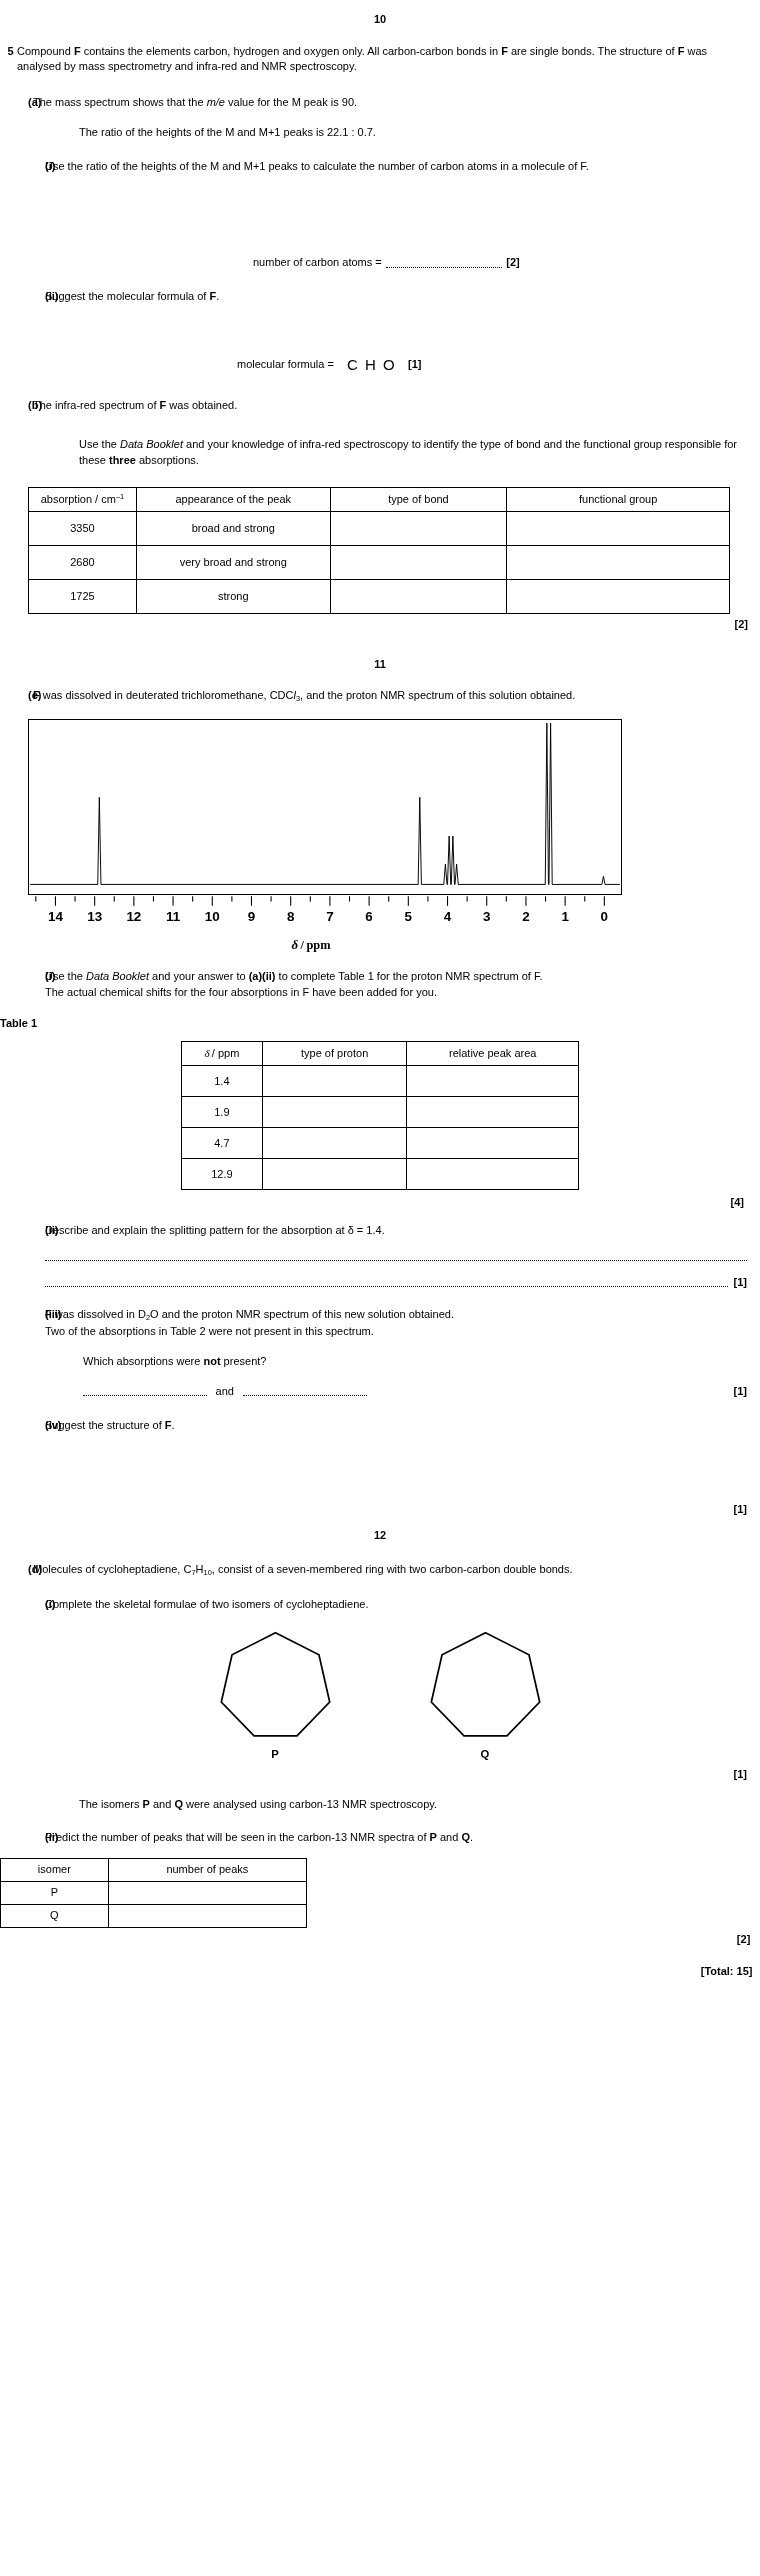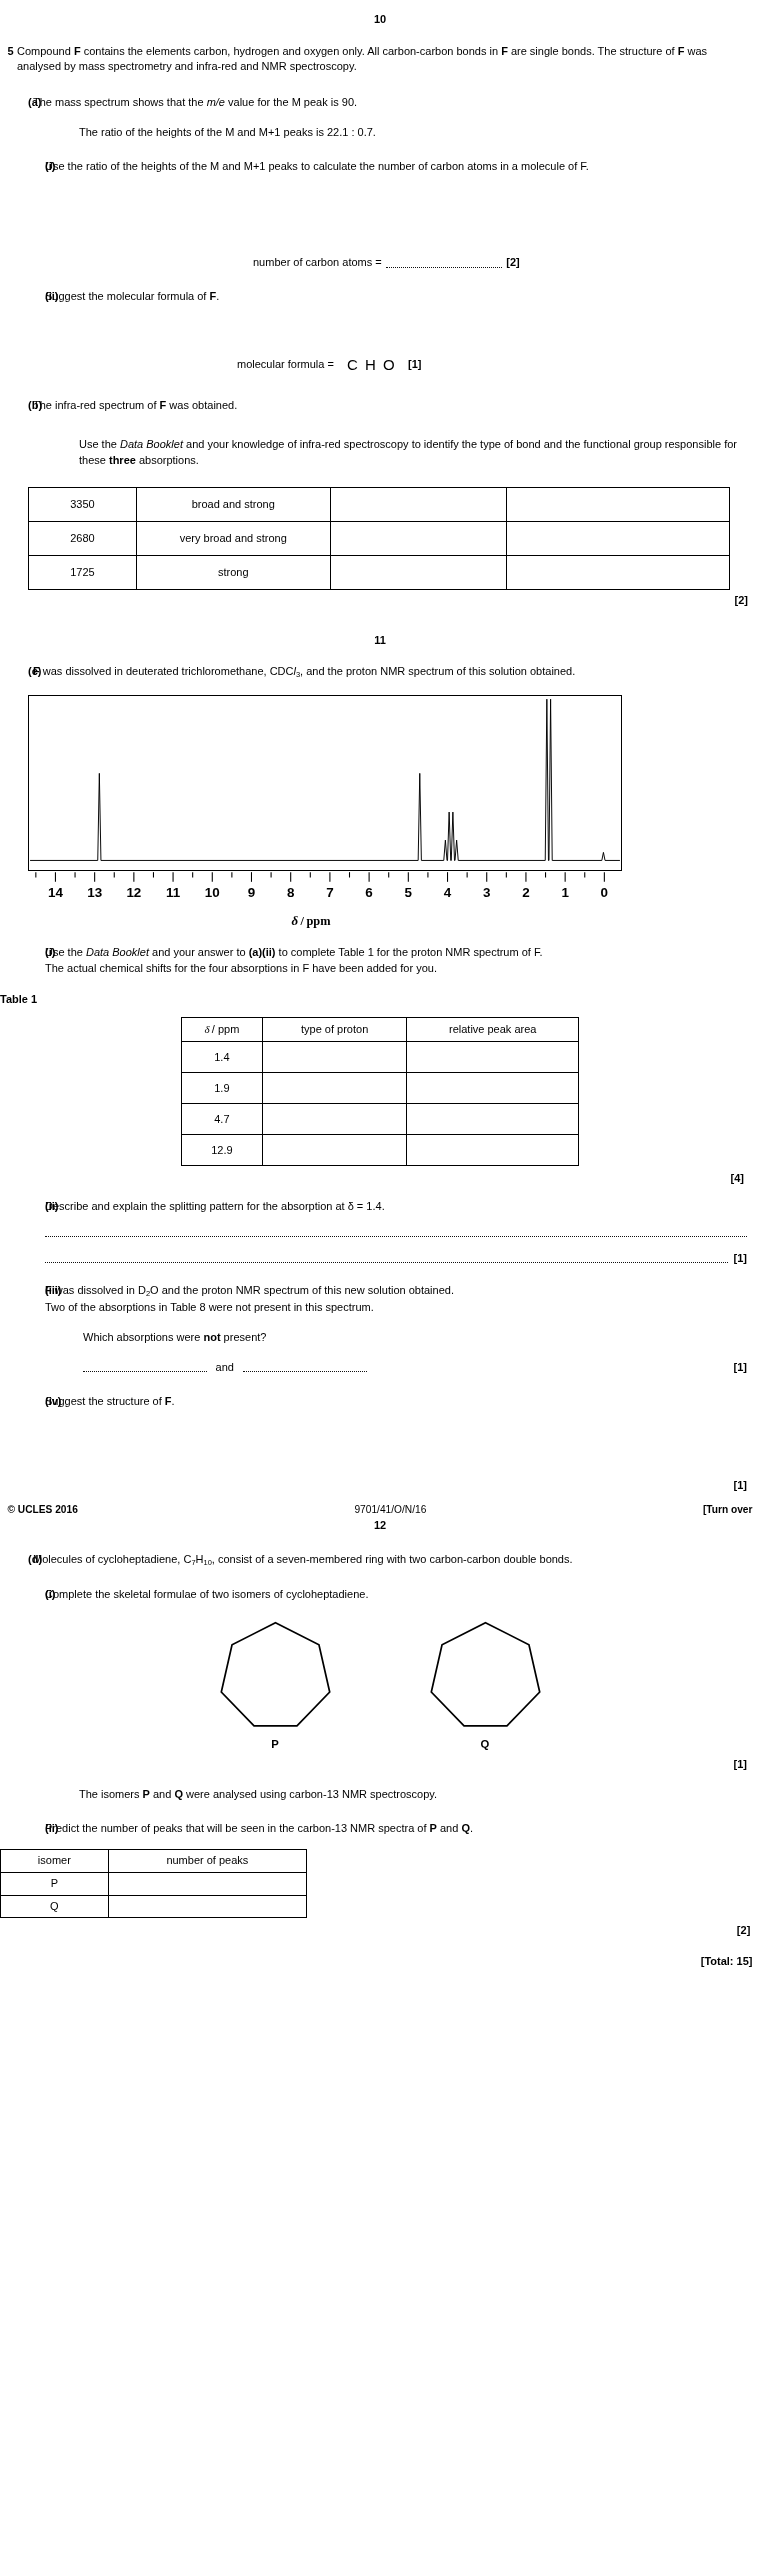--- a/index.html
+++ b/index.html
@@ -191,20 +191,26 @@
   <div style="height:18.3px"></div>
 
   <table class="exam" id="ir-table">
     <colgroup>
         <col class="c1">
         <col class="c2">
         <col class="c3">
         <col class="c4">
       </colgroup>
     <tbody>
+      <tr>
+        <td class="h"><span>absorption / cm</span><span class="sup">–1</span></td>
+        <td class="h">appearance of the peak</td>
+        <td class="h">type of bond</td>
+        <td class="h">functional group</td>
+      </tr>
       <tr>
         <td class="b">3350</td>
         <td class="b">broad and strong</td>
         <td class="b"></td>
         <td class="b"></td>
       </tr>
       <tr>
         <td class="b">2680</td>
         <td class="b">very broad and strong</td>
         <td class="b"></td>
@@ -374,21 +380,21 @@
       <span class="marks" style="margin-left:5.4px;">[1]</span>
     </div>
   </div>
 
   <div style="height:16px"></div>
 
   <div class="row">
     <div class="r-label">(iii)</div>
     <div class="bdy r-body">
       <span class="bold">F</span><span> was dissolved in D</span><span class="sub">2</span><span>O and the proton NMR spectrum of this new solution obtained.</span>
-      <div>Two of the absorptions in Table 8 were not present in this spectrum.</div>
+      <div>Two of the absorptions in Table 2 were not present in this spectrum.</div>
     </div>
   </div>
 
   <div style="height:15px"></div>
 
   <div class="ind-b">
     <span>Which absorptions were </span><span class="bold">not</span><span> present?</span>
   </div>
 
   <div style="height:14px"></div>
@@ -408,25 +414,20 @@
     <div class="bdy r-body">
       <span>Suggest the structure of </span><span class="bold">F</span><span>.</span>
     </div>
   </div>
 
   <div style="height:69px"></div>
   <div class="right" style="padding-right:13px;"><span class="marks">[1]</span></div>
 
   <div style="height:8.6px"></div>
 
-  <div class="footer">
-    <div class="c bold">© UCLES 2016</div>
-    <div class="mid">9701/41/O/N/16</div>
-    <div class="turn">[Turn over</div>
-  </div>
 
   <div style="height:1.1px"></div>
   <div class="pgnum">12</div>
 
   <div style="height:18.3px"></div>
 
   <div class="row">
     <div class="p-label">(d)</div>
     <div class="bdy p-body" style="text-align:justify;">
       <span>Molecules of cycloheptadiene, C</span><span class="sub">7</span><span>H</span><span class="sub">10</span><span>, consist of a seven-membered ring with two carbon-carbon double bonds.</span>

